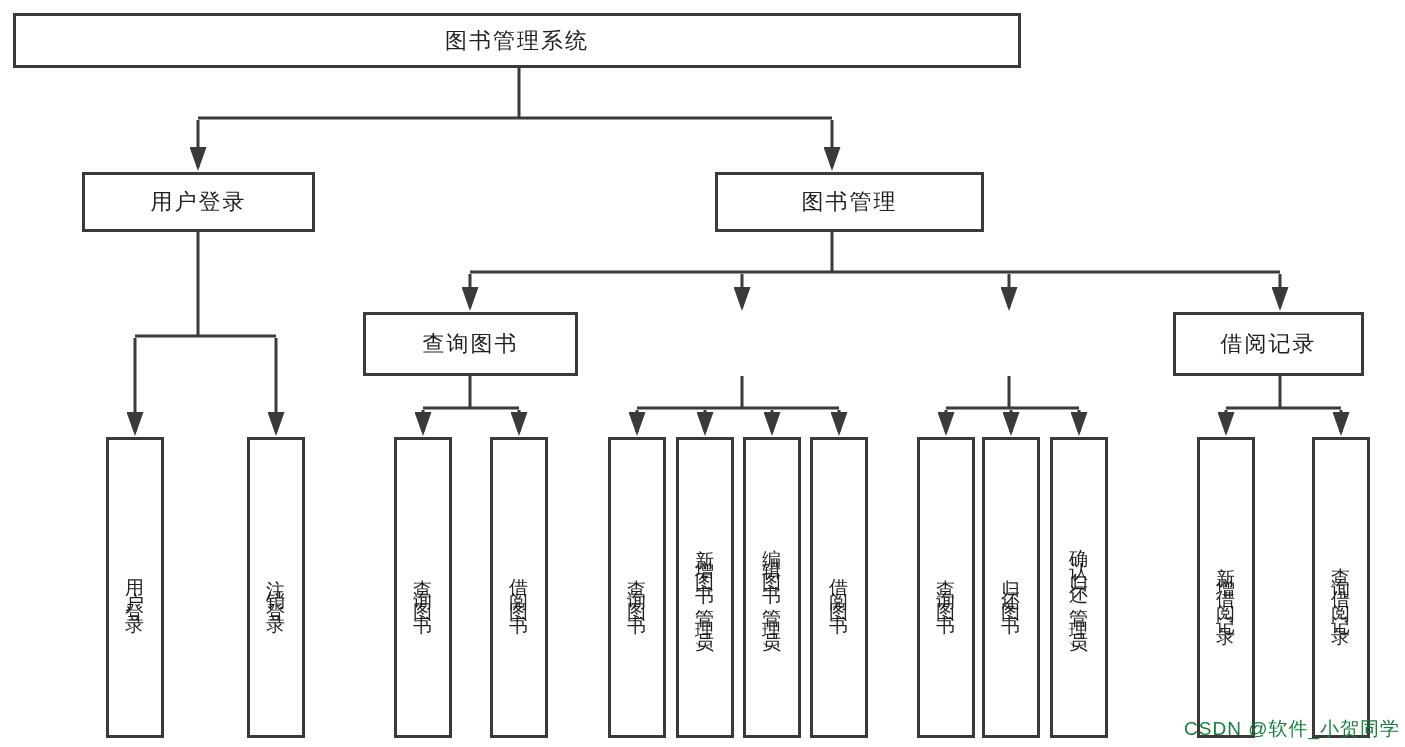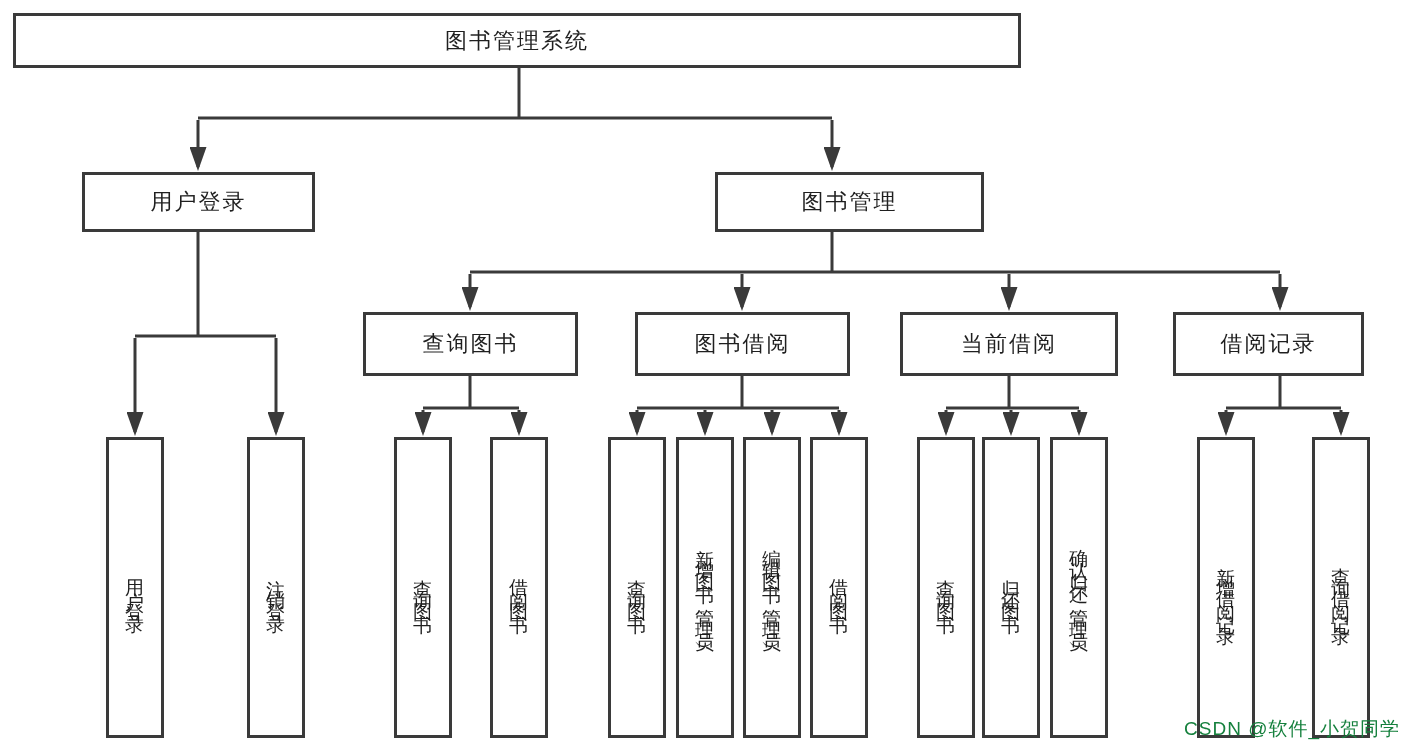--- a/index.html
+++ b/index.html
@@ -77,26 +77,20 @@
   <div class="box" style="left:82px;top:172px;width:233px;height:60px">
     <span>用户登录</span>
   </div>
   <div class="box" style="left:715px;top:172px;width:269px;height:60px">
     <span>图书管理</span>
   </div>
 
   <div class="box" style="left:363px;top:312px;width:215px;height:64px">
     <span>查询图书</span>
   </div>
-  <div class="box" style="left:635px;top:312px;width:215px;height:64px">
-    <span>图书借阅</span>
-  </div>
-  <div class="box" style="left:900px;top:312px;width:218px;height:64px">
-    <span>当前借阅</span>
-  </div>
   <div class="box" style="left:1173px;top:312px;width:191px;height:64px">
     <span>借阅记录</span>
   </div>
 
   <div class="box leaf" style="left:106px;top:437px;width:58px;height:301px">
     <span class="vtext">用户登录</span>
   </div>
   <div class="box leaf" style="left:247px;top:437px;width:58px;height:301px">
     <span class="vtext">注销登录</span>
   </div>

